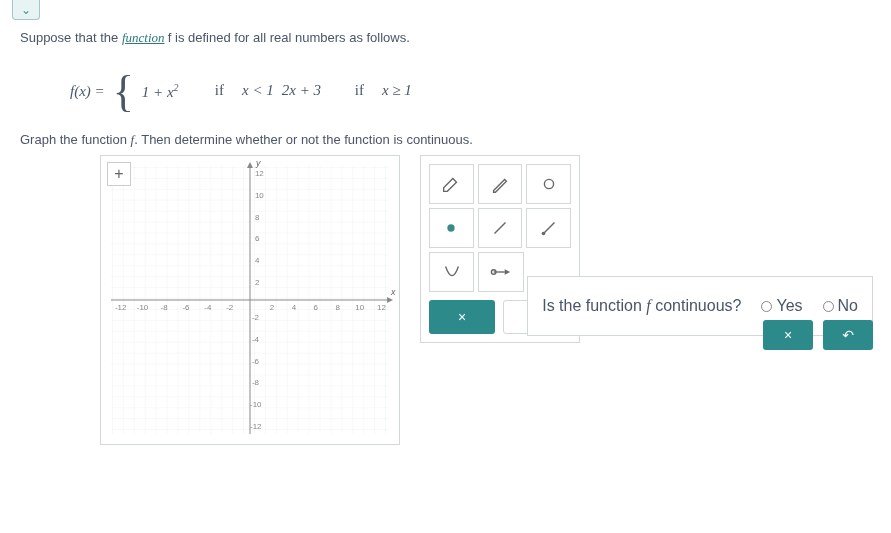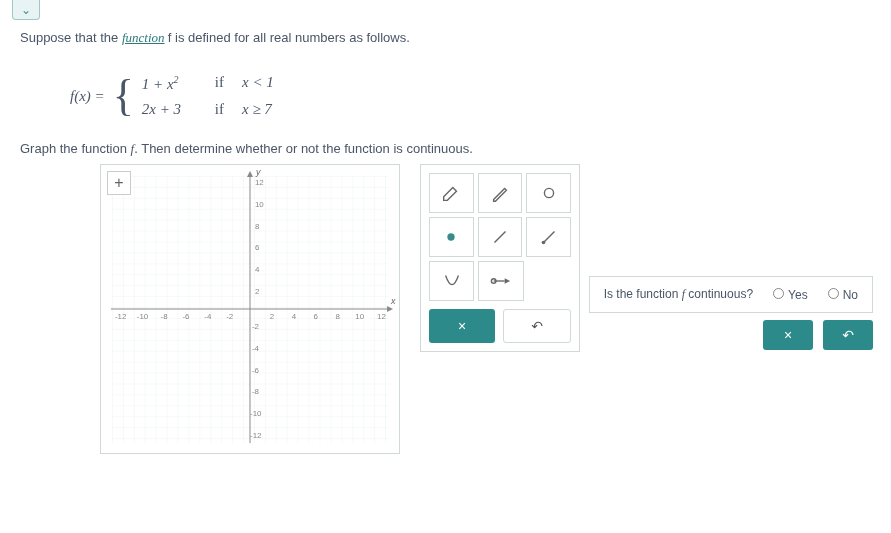--- a/index.html
+++ b/index.html
@@ -3,39 +3,39 @@
 <meta charset="utf-8">
 <style>
 *{box-sizing:border-box;margin:0;padding:0}
 body{font-family:Arial,sans-serif;font-size:13px;color:#4a5568;background:#fff;width:891px;height:533px;position:relative}
 .collapse-tab{position:absolute;top:0;left:12px;width:28px;height:20px;background:#e8f4f4;border:1px solid #a0c8c8;border-top:none;border-radius:0 0 4px 4px;display:flex;align-items:center;justify-content:center;color:#4a9090;font-size:12px;cursor:pointer}
 .content{padding:30px 20px 20px 20px}
 .intro{margin-bottom:28px;font-size:13px}
 .ul{text-decoration:underline;color:#2c7a7b}
 .formula{margin:10px 0 23px 50px;font-family:'Times New Roman',serif;font-style:italic;font-size:15px;display:flex;align-items:center;gap:8px}
 .brace{font-size:44px;font-style:normal;font-weight:100;line-height:0.8}
-.cases{display:flex;flex-direction:column;gap:8px}
+.cases{display:flex;flex-direction:row;gap:8px}
 .case{display:flex;gap:18px}
 .case .expr{width:55px}
 .sup{font-size:10px;vertical-align:super}
 .instruct{margin-bottom:7px;font-size:13px}
 .main-row{display:flex;gap:20px;align-items:flex-start}
 .graph-wrap{position:relative;width:300px;height:290px;border:1px solid #d0d8d8;margin-left:80px}
 .plus-tool{position:absolute;top:6px;left:6px;width:24px;height:24px;border:1px solid #ccc;display:flex;align-items:center;justify-content:center;font-size:16px;color:#666;background:#fff;cursor:pointer}
 .grid-svg{width:100%;height:100%}
 .palette{width:160px;border:1px solid #d0d8d8;padding:8px;background:#fff}
 .pal-row{display:flex;gap:4px;margin-bottom:4px}
 .pal-cell{flex:1;height:40px;border:1px solid #d0d8d8;display:flex;align-items:center;justify-content:center;cursor:pointer;background:#fff}
 .pal-cell svg{width:22px;height:22px}
 .pal-btn-row{display:flex;gap:8px;margin-top:8px}
 .btn{flex:1;height:34px;display:flex;align-items:center;justify-content:center;border-radius:3px;cursor:pointer;font-size:14px}
 .btn-teal{background:#2c8a8a;color:#fff}
 .btn-outline{background:#fff;border:1px solid #d0d8d8;color:#555}
-.question-box{position:absolute;top:276px;right:18px;border:1px solid #d0d8d8;padding:10px 14px;display:flex;align-items:center;gap:20px;font-size:12px;background:#fff}
-.radio{display:flex;align-items:flex-start;gap:4px}
+.question-box{position:absolute;top:276px;right:18px;border:1px solid #d0d8d8;padding:20px 14px;display:flex;align-items:center;gap:20px;font-size:16px;background:#fff}
+.radio{display:flex;align-items:center;gap:4px}
 .radio-circle{width:11px;height:11px;border:1px solid #888;border-radius:50%;display:inline-block}
 .q-btns{position:absolute;top:320px;right:18px;display:flex;gap:10px}
 .q-btns .btn{width:50px;height:30px}
 .italic-f{font-family:'Times New Roman',serif;font-style:italic}
 </style>
 </head>
 <body>
 
 <div class="collapse-tab">
   <span>⌄</span>
@@ -51,21 +51,21 @@
     <span class="brace">{</span>
     <div class="cases">
       <div class="case">
         <span class="expr"><span>1 + x</span><span class="sup">2</span></span>
         <span style="font-style:normal">if</span>
         <span>x &lt; 1</span>
       </div>
       <div class="case">
         <span class="expr">2x + 3</span>
         <span style="font-style:normal">if</span>
-        <span>x ≥ 7</span>
+        <span>x ≥ 1</span>
       </div>
     </div>
   </div>
 
   <p class="instruct">
     <span>Graph the function </span><span class="italic-f">f</span><span>. Then determine whether or not the function is continuous.</span>
   </p>
 
   <div class="main-row">
     <div class="graph-wrap">

